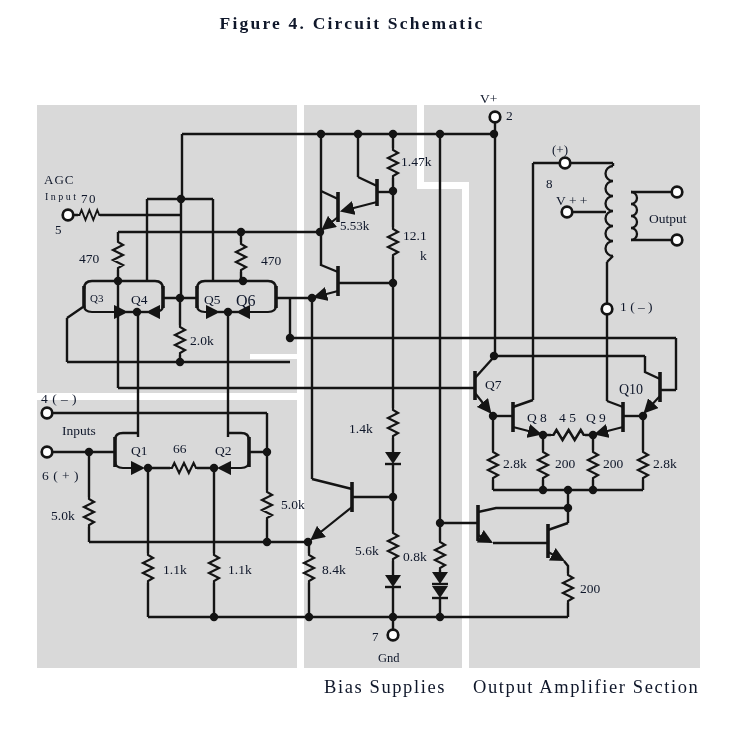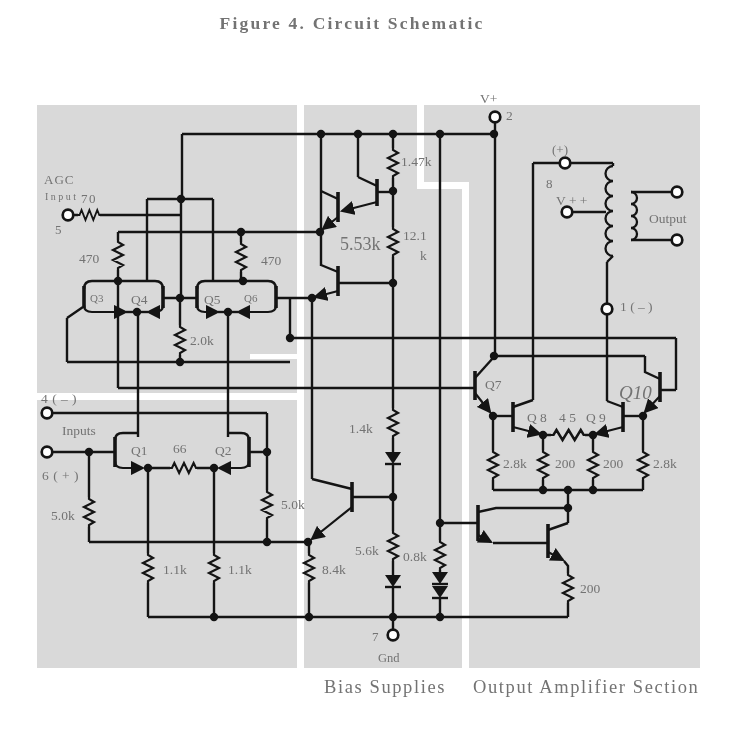--- a/index.html
+++ b/index.html
@@ -1,19 +1,19 @@
 <!DOCTYPE html>
 <html><head>
 <meta charset="utf-8">
 <style>
   html,body{margin:0;padding:0;background:#ffffff;}
   #page{position:relative;width:750px;height:740px;background:#ffffff;overflow:hidden;
         font-family:"Liberation Serif","DejaVu Serif",serif;color:#111;}
   #schem-svg{position:absolute;left:0;top:0;}
-  .lbl{position:absolute;white-space:pre;line-height:1.05;color:#737373;}
+  .lbl{position:absolute;white-space:pre;line-height:1.05;color:#0f172a;}
   .ttl{font-weight:bold;text-align:center;}
   .sec{font-size:18.5px;letter-spacing:1.6px;}
   .w{fill:none;stroke:#141414;stroke-width:2.4;}
   .bar{fill:none;stroke:#141414;stroke-width:3.6;}
   .em{fill:none;stroke:#141414;stroke-width:2.2;}
   .coil{fill:none;stroke:#141414;stroke-width:2.3;}
   .jd{fill:#141414;stroke:none;}
   .term{fill:#ffffff;stroke:#141414;stroke-width:2.7;}
 </style>
 </head>
@@ -279,44 +279,44 @@
   <span class="lbl" style="left:546px;top:177px;font-size:13px;">8</span>
   <span class="lbl" style="left:556px;top:194px;font-size:13.5px;">V + +</span>
   <span class="lbl" style="left:649px;top:212px;font-size:13.5px;">Output</span>
   <span class="lbl" style="left:620px;top:300px;font-size:13.5px;">1 ( – )</span>
   <span class="lbl" style="left:372px;top:630px;font-size:13px;">7</span>
   <span class="lbl" style="left:378px;top:652px;font-size:12.5px;">Gnd</span>
 
   <span class="lbl" style="left:90px;top:293px;font-size:11px;">Q3</span>
   <span class="lbl" style="left:131px;top:293px;font-size:13.5px;">Q4</span>
   <span class="lbl" style="left:204px;top:293px;font-size:13.5px;">Q5</span>
-  <span class="lbl" style="left:244px;top:293px;font-size:11px;">Q6</span>
+  <span class="lbl" style="left:236px;top:293px;font-size:16px;">Q6</span>
   <span class="lbl" style="left:131px;top:444px;font-size:13.5px;">Q1</span>
   <span class="lbl" style="left:215px;top:444px;font-size:13.5px;">Q2</span>
   <span class="lbl" style="left:173px;top:442px;font-size:13.5px;">66</span>
   <span class="lbl" style="left:485px;top:378px;font-size:13.5px;">Q7</span>
-  <span class="lbl" style="left:619px;top:383px;font-size:19px;font-style:italic;">Q10</span>
+  <span class="lbl" style="left:619px;top:383px;font-size:14px;">Q10</span>
   <span class="lbl" style="left:527px;top:411px;font-size:13.5px;">Q 8</span>
   <span class="lbl" style="left:559px;top:411px;font-size:13.5px;">4 5</span>
   <span class="lbl" style="left:586px;top:411px;font-size:13.5px;">Q 9</span>
 
   <span class="lbl" style="left:79px;top:252px;font-size:13.5px;">470</span>
   <span class="lbl" style="left:261px;top:254px;font-size:13.5px;">470</span>
   <span class="lbl" style="left:190px;top:334px;font-size:13.5px;">2.0k</span>
   <span class="lbl" style="left:51px;top:509px;font-size:13.5px;">5.0k</span>
   <span class="lbl" style="left:281px;top:498px;font-size:13.5px;">5.0k</span>
   <span class="lbl" style="left:163px;top:563px;font-size:13.5px;">1.1k</span>
   <span class="lbl" style="left:228px;top:563px;font-size:13.5px;">1.1k</span>
   <span class="lbl" style="left:322px;top:563px;font-size:13.5px;font-family:Liberation Serif, serif;">8.4k</span>
   <span class="lbl" style="left:355px;top:544px;font-size:13.5px;">5.6k</span>
   <span class="lbl" style="left:403px;top:550px;font-size:13.5px;">0.8k</span>
   <span class="lbl" style="left:349px;top:422px;font-size:13.5px;">1.4k</span>
   <span class="lbl" style="left:401px;top:155px;font-size:13.5px;">1.47k</span>
   <span class="lbl" style="left:403px;top:229px;font-size:13.5px;">12.1</span>
   <span class="lbl" style="left:420px;top:249px;font-size:13.5px;">k</span>
-  <span class="lbl" style="left:340px;top:235px;font-size:18px;">5.53k</span>
+  <span class="lbl" style="left:340px;top:219px;font-size:13px;">5.53k</span>
   <span class="lbl" style="left:503px;top:457px;font-size:13.5px;">2.8k</span>
   <span class="lbl" style="left:555px;top:457px;font-size:13.5px;">200</span>
   <span class="lbl" style="left:603px;top:457px;font-size:13.5px;">200</span>
   <span class="lbl" style="left:653px;top:457px;font-size:13.5px;">2.8k</span>
   <span class="lbl" style="left:580px;top:582px;font-size:13.5px;">200</span>
 
 </div>
 
 </body></html>

